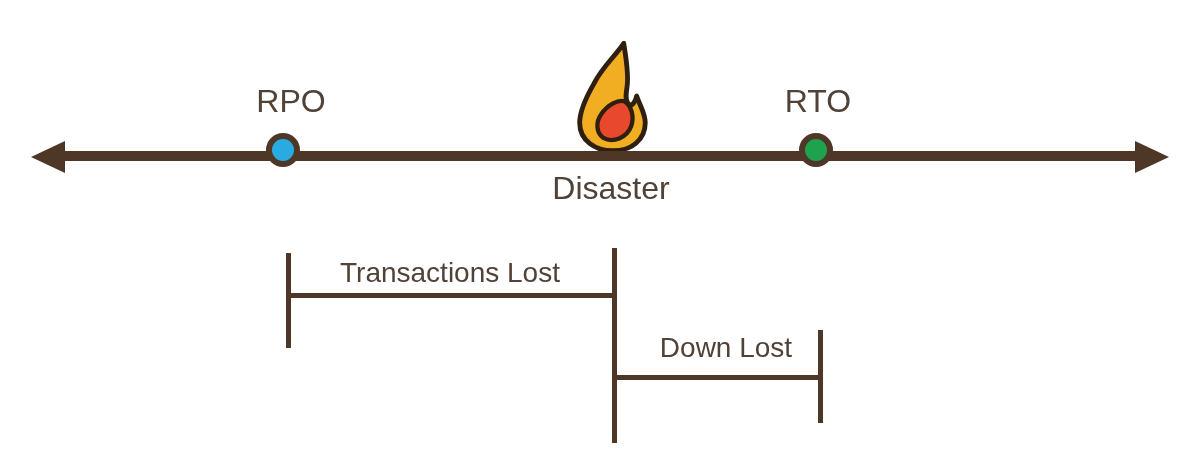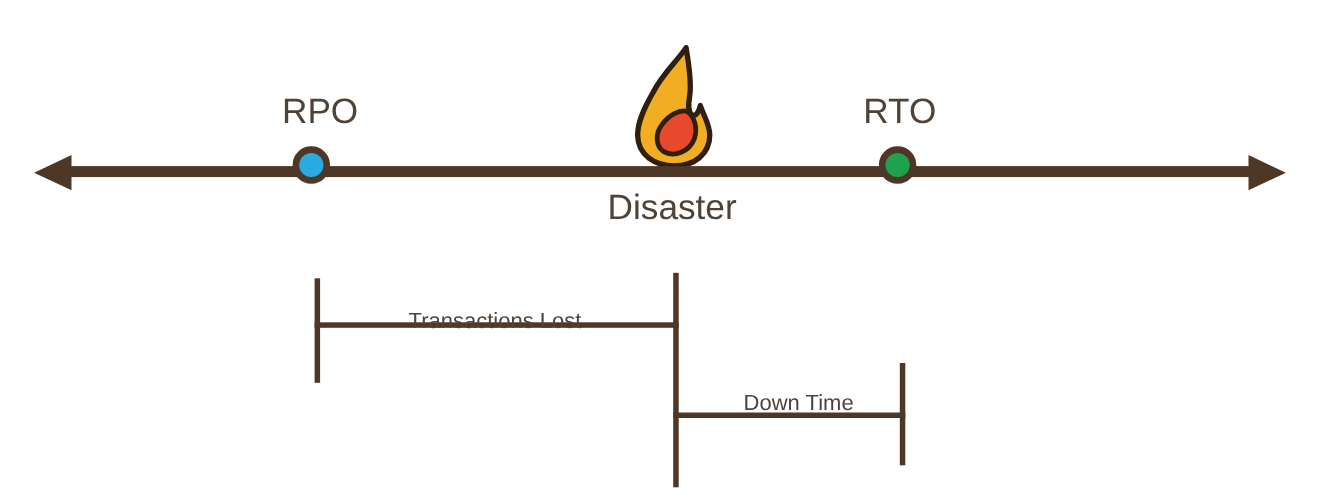--- a/index.html
+++ b/index.html
@@ -56,21 +56,21 @@
   .dot.rto { left: 799px; background: var(--rto-dot); }
 
   
   .label {
     color: var(--text);
     text-align: center;
     white-space: nowrap;
     z-index: 4;
   }
   .label.big { font-size: 32px; line-height: 34px; }
-  .label.mid { font-size: 20px; line-height: 30px; margin-top: 19px; }
+  .label.mid { font-size: 28px; line-height: 30px; }
   .rpo-label { left: 241px; top: 84px; width: 100px; }
   .rto-label { left: 768px; top: 84px; width: 100px; }
   .disaster-label { left: 511px; top: 171px; width: 200px; }
   .transactions-label { left: 300px; top: 258px; width: 300px; }
   .downtime-label { left: 576px; top: 333px; width: 300px; }
 
   
   .fire { left: 570px; top: 40px; width: 86px; height: 113px; z-index: 1; }
 
   
@@ -114,15 +114,15 @@
              C35,60 45,55 51,57 Z" fill="var(--flame-red)" stroke="var(--flame-outline)" stroke-width="4" stroke-linejoin="round"></path>
   </svg>
 
   <div class="abs bline v-center"></div>
   <div class="abs bline v-left"></div>
   <div class="abs bline h-trans"></div>
   <div class="abs label mid transactions-label">Transactions Lost</div>
 
   <div class="abs bline h-down"></div>
   <div class="abs bline v-right"></div>
-  <div class="abs label mid downtime-label">Down Time</div>
+  <div class="abs label mid downtime-label">Down Lost</div>
 
 </div>
 
 </body></html>

